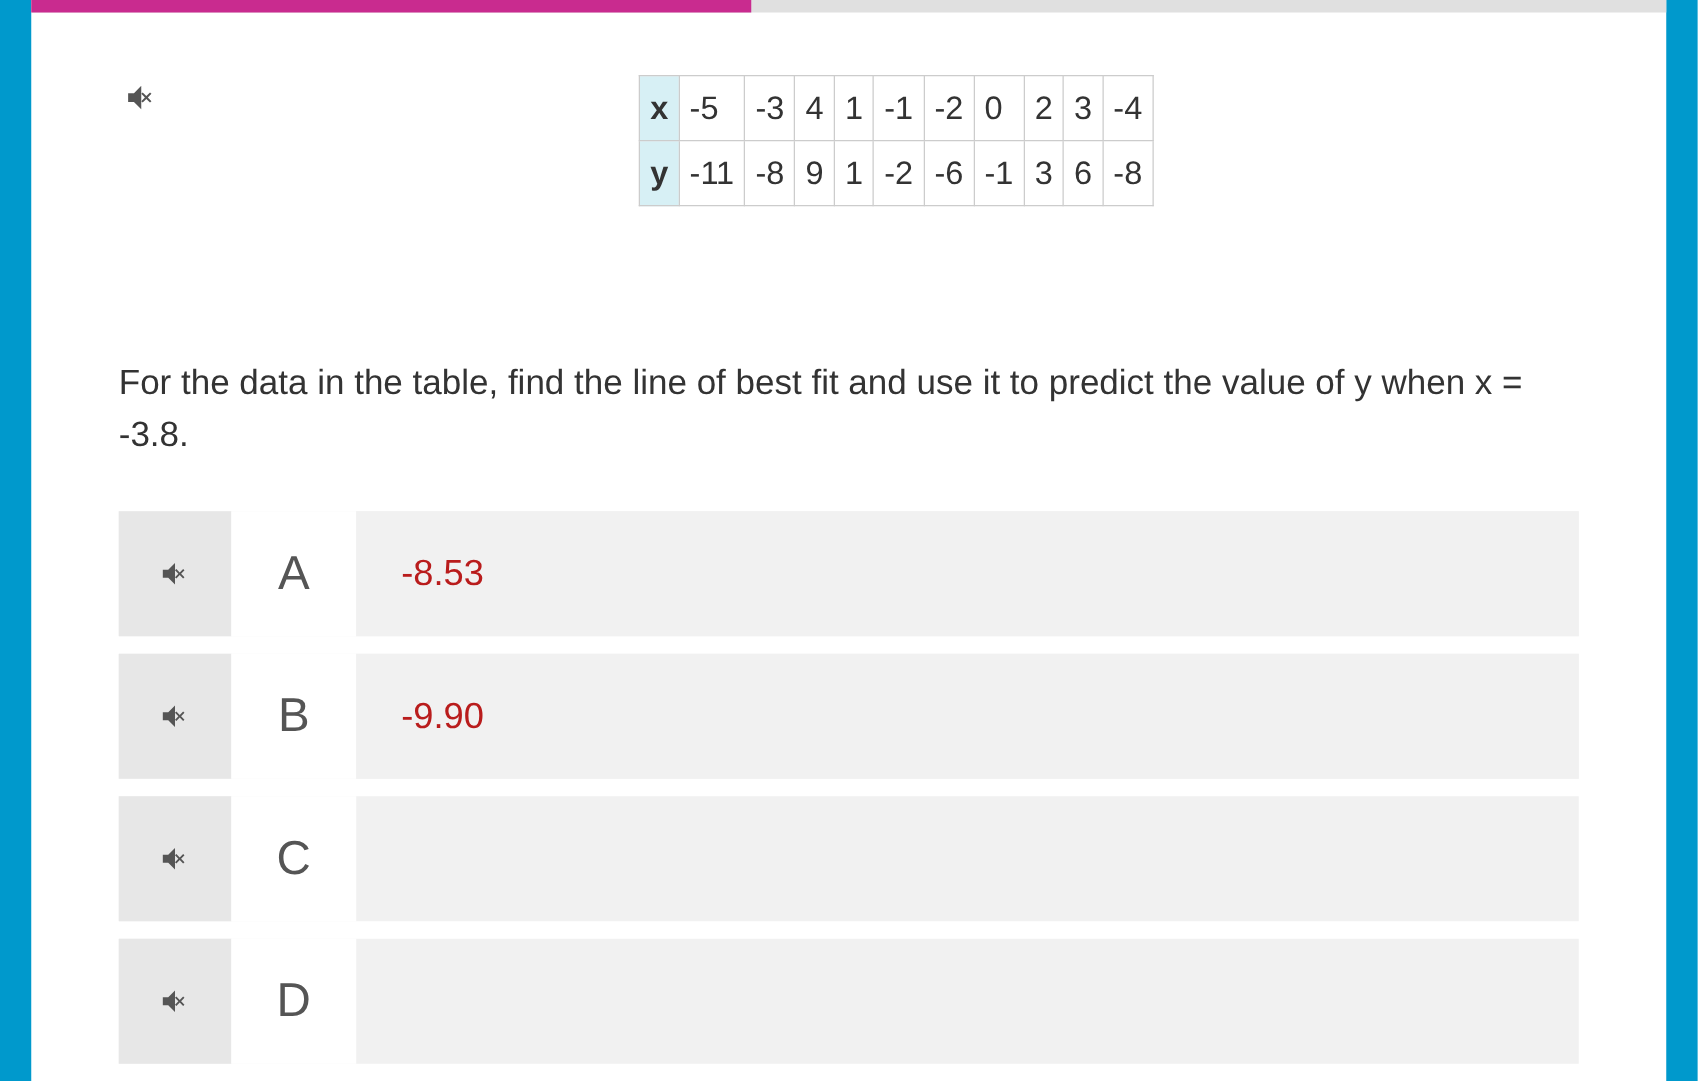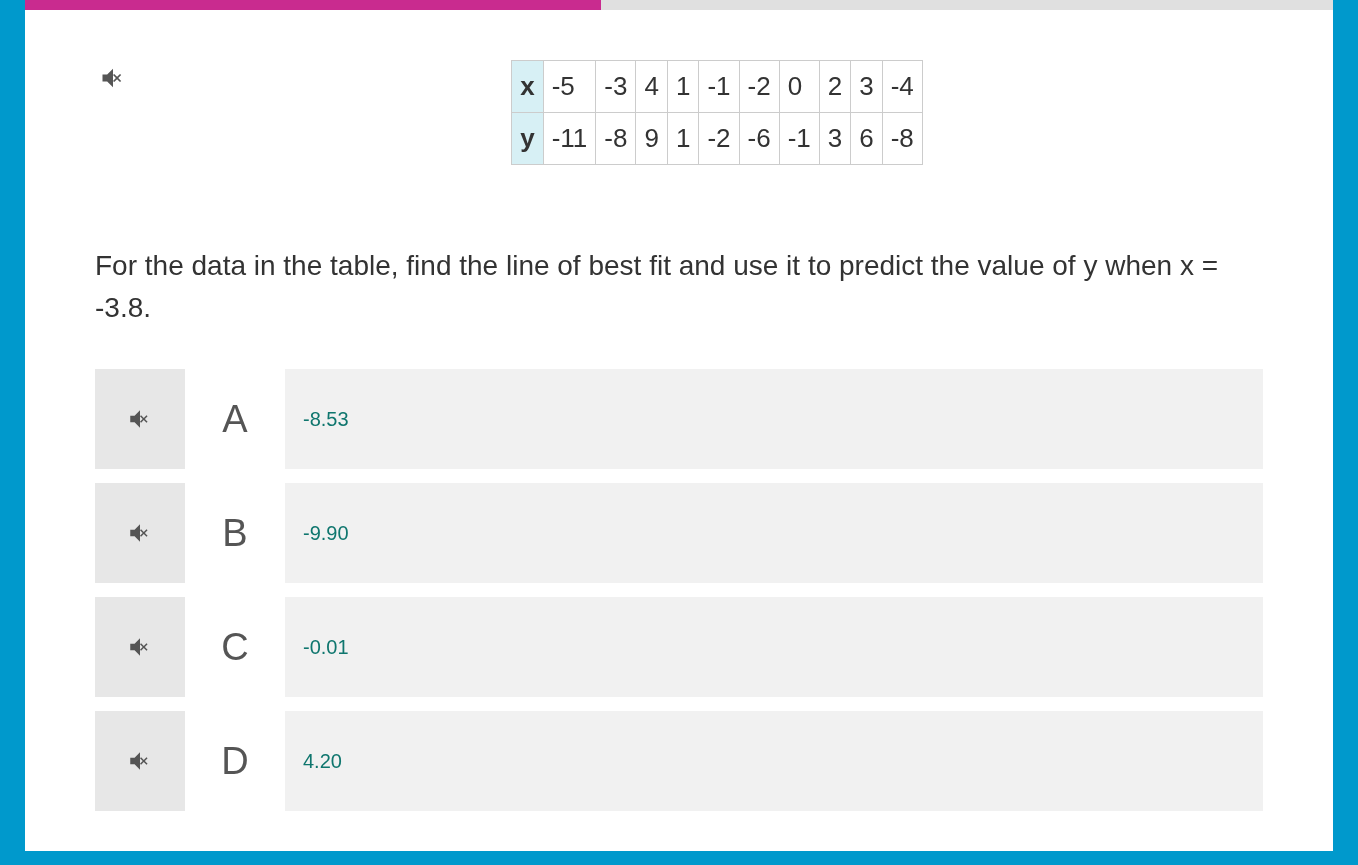--- a/index.html
+++ b/index.html
@@ -69,21 +69,21 @@
   }
   .data-table-wrap {
     flex: 1;
     display: flex;
     justify-content: center;
   }
   .question-text {
     font-size: 28px;
     line-height: 1.5;
     color: #333;
-    margin-top: 80px;
+    margin-top: 120px;
     margin-bottom: 40px;
   }
   .choices {
     display: flex;
     flex-direction: column;
     gap: 14px;
   }
   .choice {
     display: flex;
     align-items: stretch;
@@ -105,23 +105,23 @@
     align-items: center;
     justify-content: center;
     font-size: 38px;
     color: #555;
     background: #fff;
   }
   .choice-text {
     flex: 1;
     display: flex;
     align-items: center;
-    padding-left: 18px;
-    font-size: 20px;
-    color: #0f766e;
+    padding-left: 36px;
+    font-size: 29px;
+    color: #b91c1c;
     background: #f1f1f1;
   }
 </style>
 </head>
 <body>
 
 <div class="outer">
   <div class="card">
     <div class="progress-track">
       <div class="progress-fill" style="width:44%"></div>
@@ -196,31 +196,29 @@
         </div>
 
         <div class="choice">
           <div class="choice-audio">
             <svg viewBox="0 0 24 24" fill="currentColor">
                 <path d="M3 9v6h4l5 5V4L7 9H3z"></path>
                 <path d="M16.5 12l2.5-2.5-1-1L15.5 11l-2.5-2.5-1 1L14.5 12 12 14.5l1 1 2.5-2.5 2.5 2.5 1-1L16.5 12z"></path>
               </svg>
           </div>
           <div class="choice-letter">C</div>
-          <div class="choice-text">-0.01</div>
         </div>
 
         <div class="choice">
           <div class="choice-audio">
             <svg viewBox="0 0 24 24" fill="currentColor">
                 <path d="M3 9v6h4l5 5V4L7 9H3z"></path>
                 <path d="M16.5 12l2.5-2.5-1-1L15.5 11l-2.5-2.5-1 1L14.5 12 12 14.5l1 1 2.5-2.5 2.5 2.5 1-1L16.5 12z"></path>
               </svg>
           </div>
           <div class="choice-letter">D</div>
-          <div class="choice-text">4.20</div>
         </div>
 
       </div>
 
     </div>
   </div>
 </div>
 
 </body></html>

